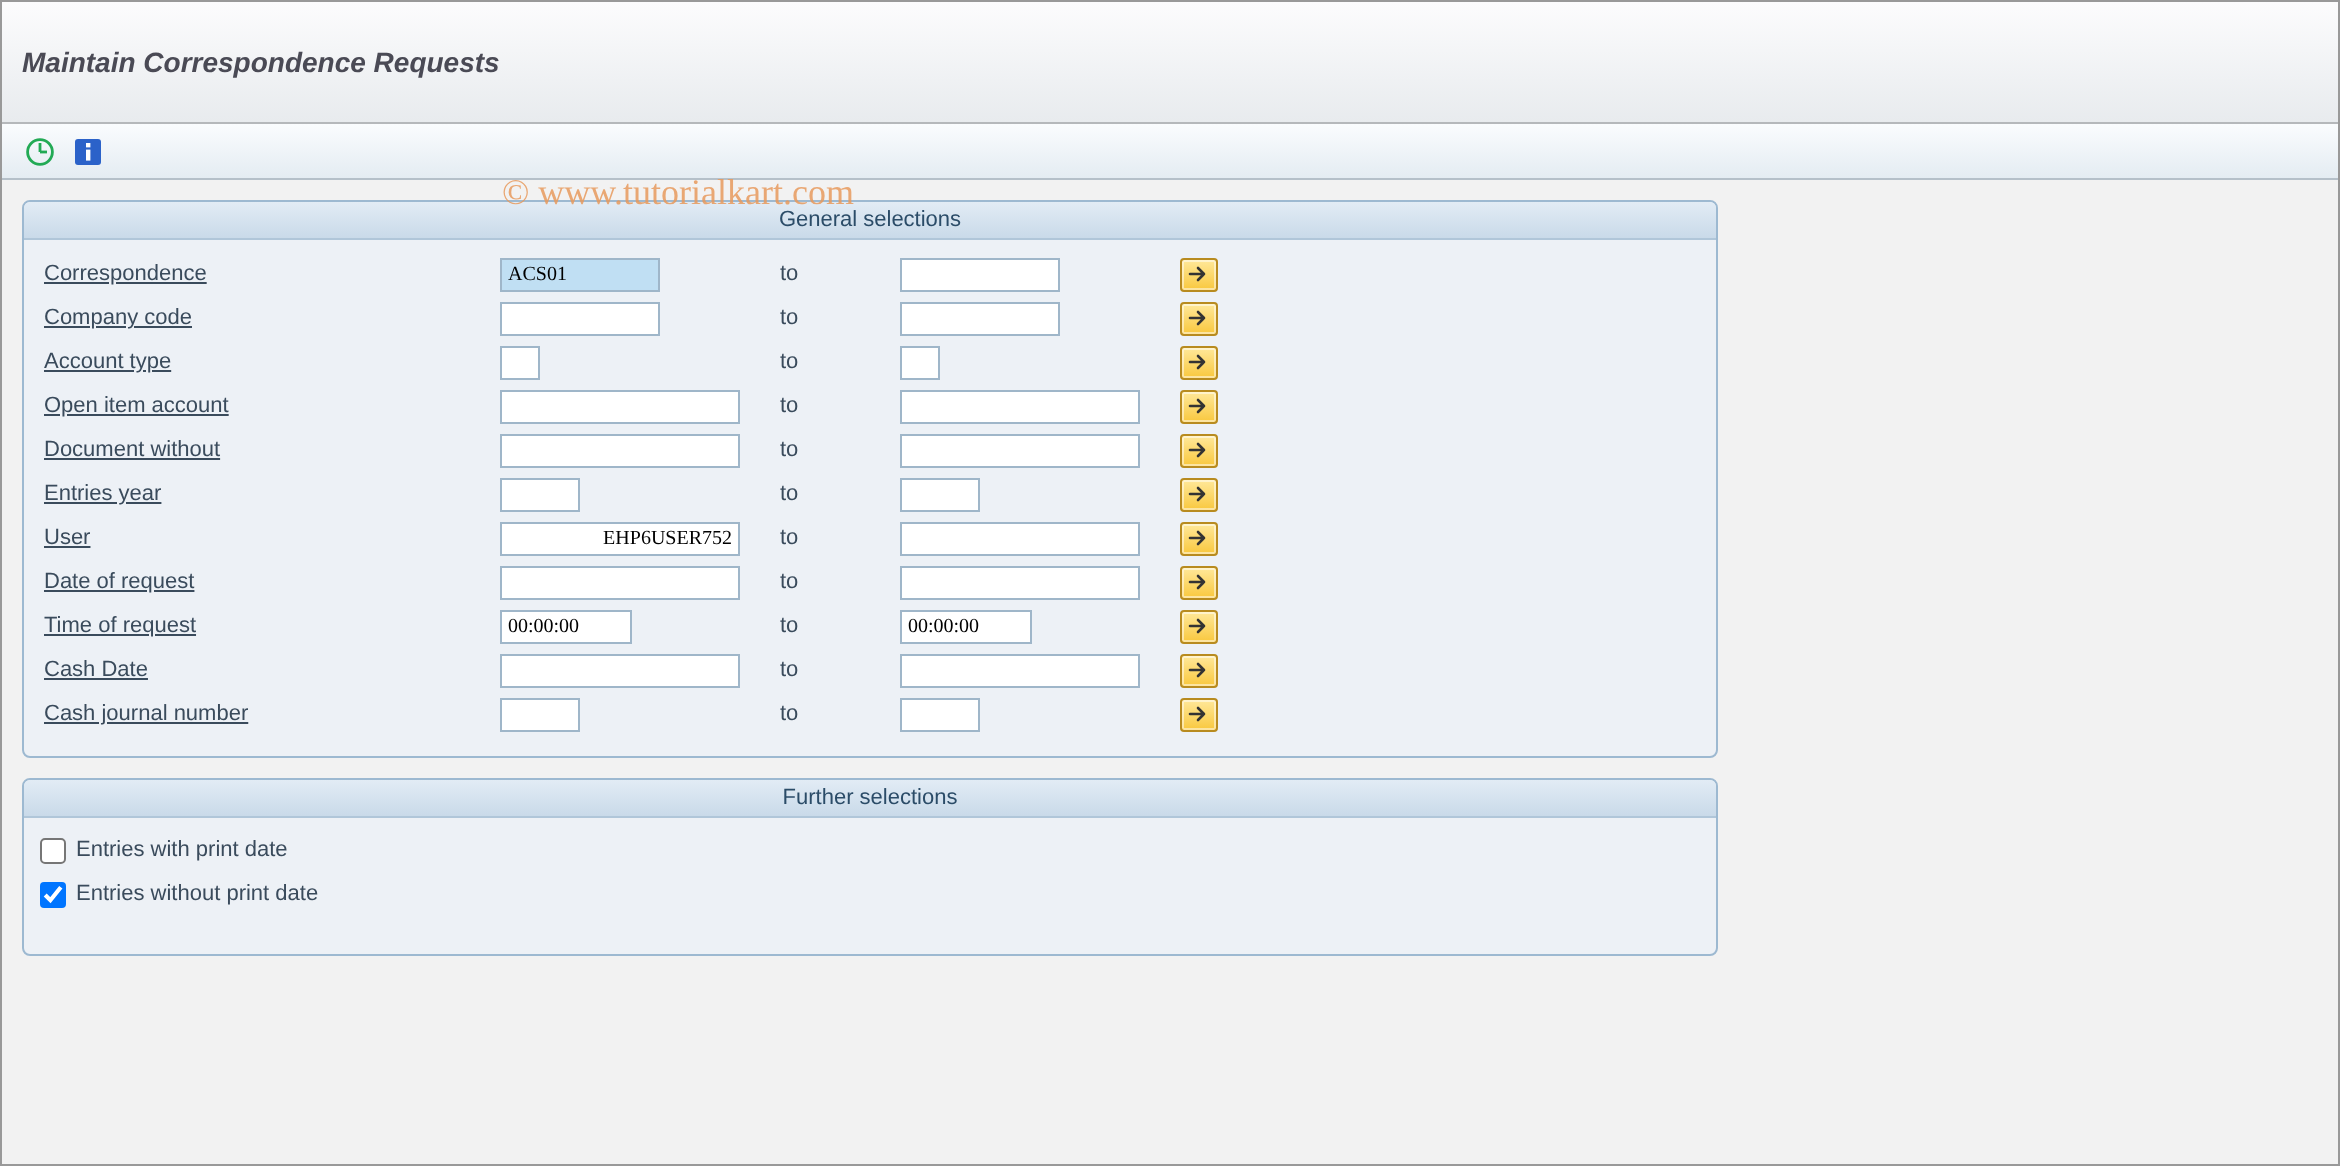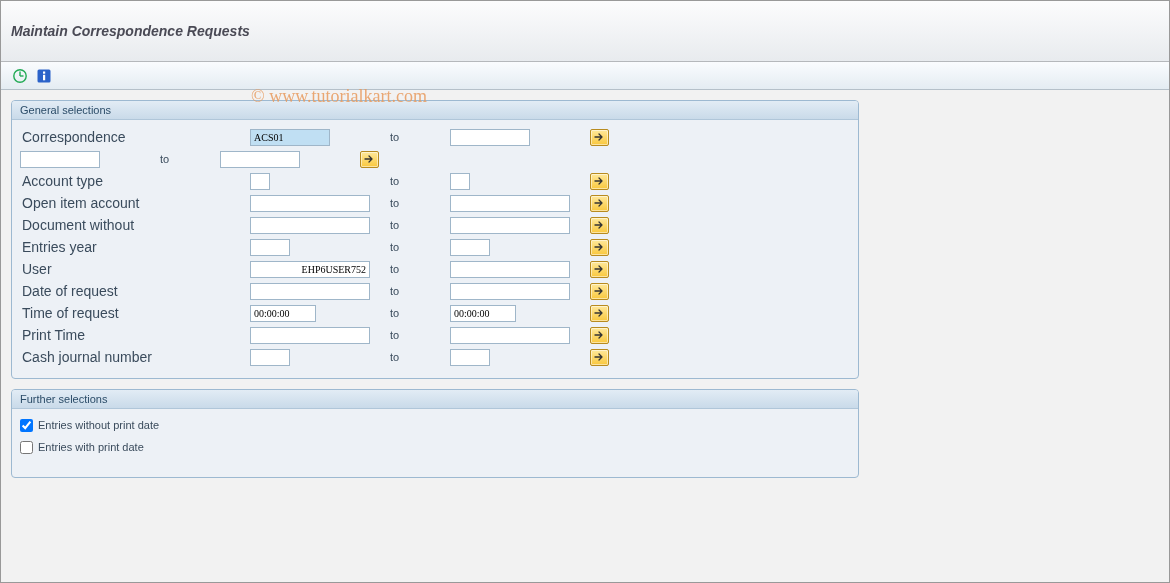--- a/index.html
+++ b/index.html
@@ -71,35 +71,37 @@
       background: #edf1f6;
       width: 848px;
       overflow: hidden;
     }
     .group-header {
       background: linear-gradient(to bottom, #e2ecf5 0%, #c9dae9 100%);
       padding: 3px 8px;
       font-size: 11px;
       color: #2b4c68;
       border-bottom: 1px solid #b0c6d9;
+      text-align: center;
     }
     .group-body {
       padding: 6px 8px 10px 8px;
     }
     .row {
       display: flex;
       align-items: center;
       height: 22px;
       margin-bottom: 0px;
     }
     .label {
       width: 230px;
       color: #3a4b5c;
-      font-size: 14px;
+      font-size: 11px;
       padding-left: 2px;
+      text-decoration: underline;
     }
     .field-from { width: 130px; }
     .to-label {
       width: 70px;
       text-align: left;
       padding-left: 10px;
       color: #3a4b5c;
     }
     .field-to { width: 130px; }
     .opts { width: 40px; padding-left: 10px; }
@@ -190,20 +192,21 @@
           <div class="to-label">to</div>
           <div class="field-to"><input type="text" class="w-med" value="" style=""></div>
           <div class="opts"><span class="range-btn">
                 <svg width="12" height="10" viewBox="0 0 12 10">
                   <path d="M1 5 h7 M5 2 l3 3 l-3 3" stroke="#333" stroke-width="1.3" fill="none" stroke-linecap="round" stroke-linejoin="round"></path>
                 </svg>
               </span></div>
         </div>
 
         <div class="row">
+          <div class="label">Company code</div>
           <div class="field-from"><input type="text" class="w-med" value="" style=""></div>
           <div class="to-label">to</div>
           <div class="field-to"><input type="text" class="w-med" value="" style=""></div>
           <div class="opts"><span class="range-btn">
                 <svg width="12" height="10" viewBox="0 0 12 10">
                   <path d="M1 5 h7 M5 2 l3 3 l-3 3" stroke="#333" stroke-width="1.3" fill="none" stroke-linecap="round" stroke-linejoin="round"></path>
                 </svg>
               </span></div>
         </div>
 
@@ -285,21 +288,21 @@
           <div class="to-label">to</div>
           <div class="field-to"><input type="text" class="w-time" value="00:00:00" style=""></div>
           <div class="opts"><span class="range-btn">
                 <svg width="12" height="10" viewBox="0 0 12 10">
                   <path d="M1 5 h7 M5 2 l3 3 l-3 3" stroke="#333" stroke-width="1.3" fill="none" stroke-linecap="round" stroke-linejoin="round"></path>
                 </svg>
               </span></div>
         </div>
 
         <div class="row">
-          <div class="label">Print Time</div>
+          <div class="label">Cash Date</div>
           <div class="field-from"><input type="text" class="w-lg" value="" style=""></div>
           <div class="to-label">to</div>
           <div class="field-to"><input type="text" class="w-lg" value="" style=""></div>
           <div class="opts"><span class="range-btn">
                 <svg width="12" height="10" viewBox="0 0 12 10">
                   <path d="M1 5 h7 M5 2 l3 3 l-3 3" stroke="#333" stroke-width="1.3" fill="none" stroke-linecap="round" stroke-linejoin="round"></path>
                 </svg>
               </span></div>
         </div>
 
@@ -315,24 +318,24 @@
               </span></div>
         </div>
 
       </div>
     </div>
 
     <div class="group">
       <div class="group-header">Further selections</div>
       <div class="group-body" style="padding-bottom:18px;">
         <div class="checkbox-row">
+          <input type="checkbox" style="">
+          <label>Entries with print date</label>
+        </div>
+        <div class="checkbox-row">
           <input type="checkbox" checked="" style="">
           <label>Entries without print date</label>
         </div>
-        <div class="checkbox-row">
-          <input type="checkbox" style="">
-          <label>Entries with print date</label>
-        </div>
       </div>
     </div>
 
   </div>
 </div>
 
 </body></html>

